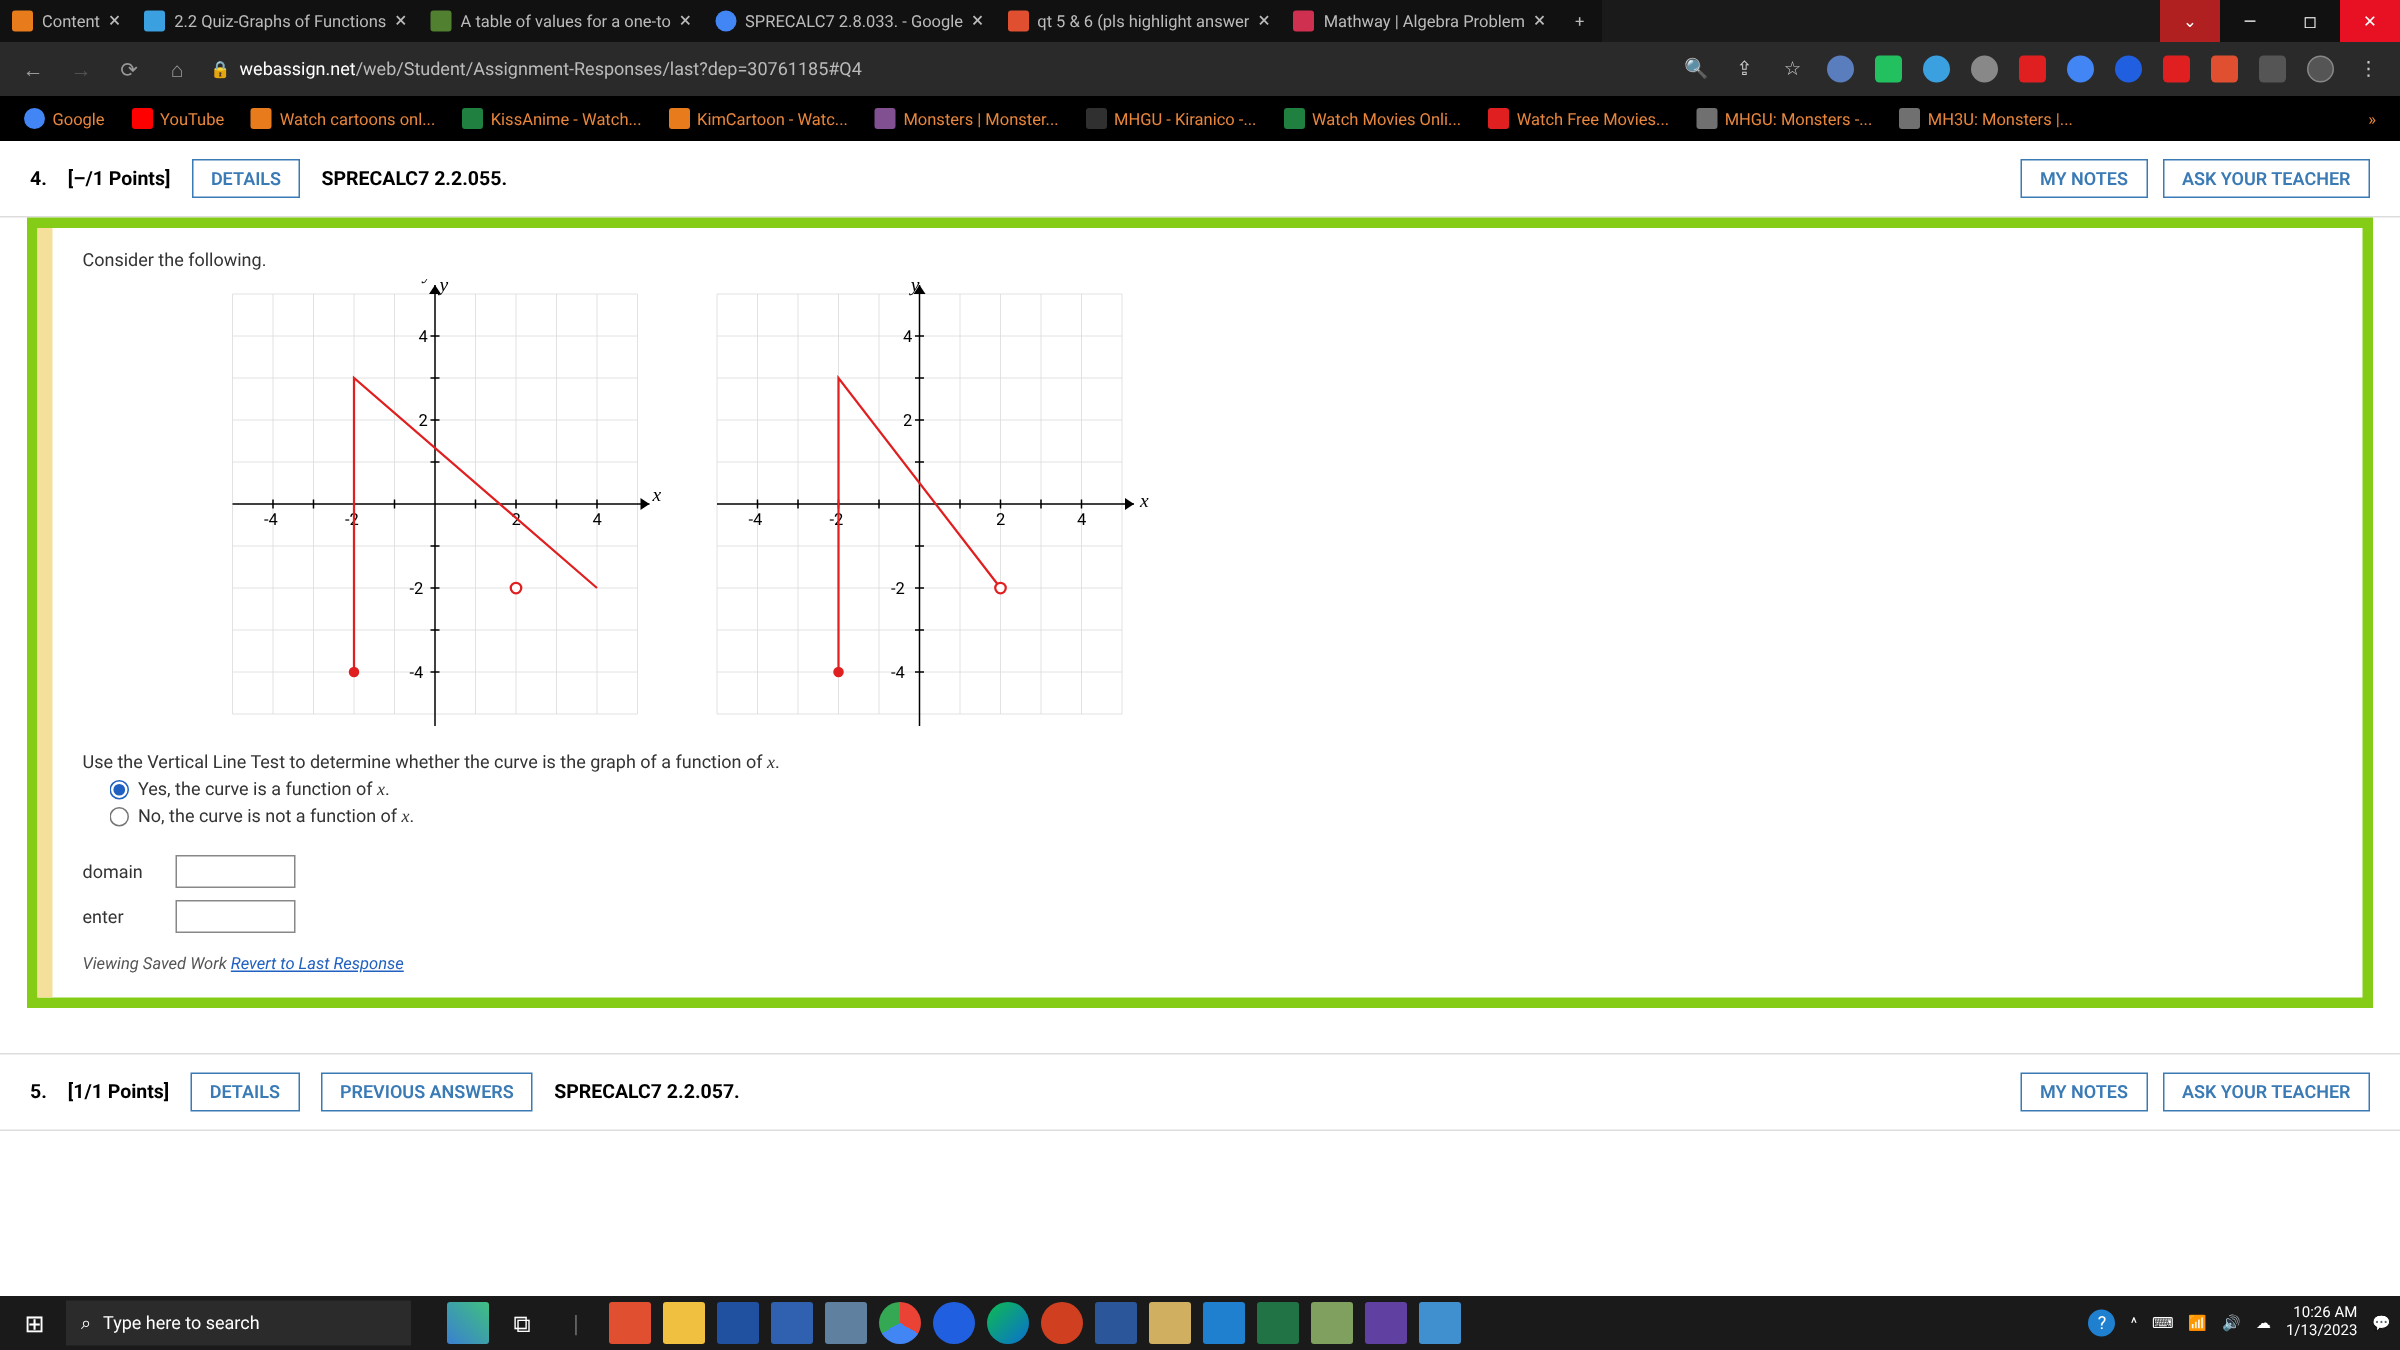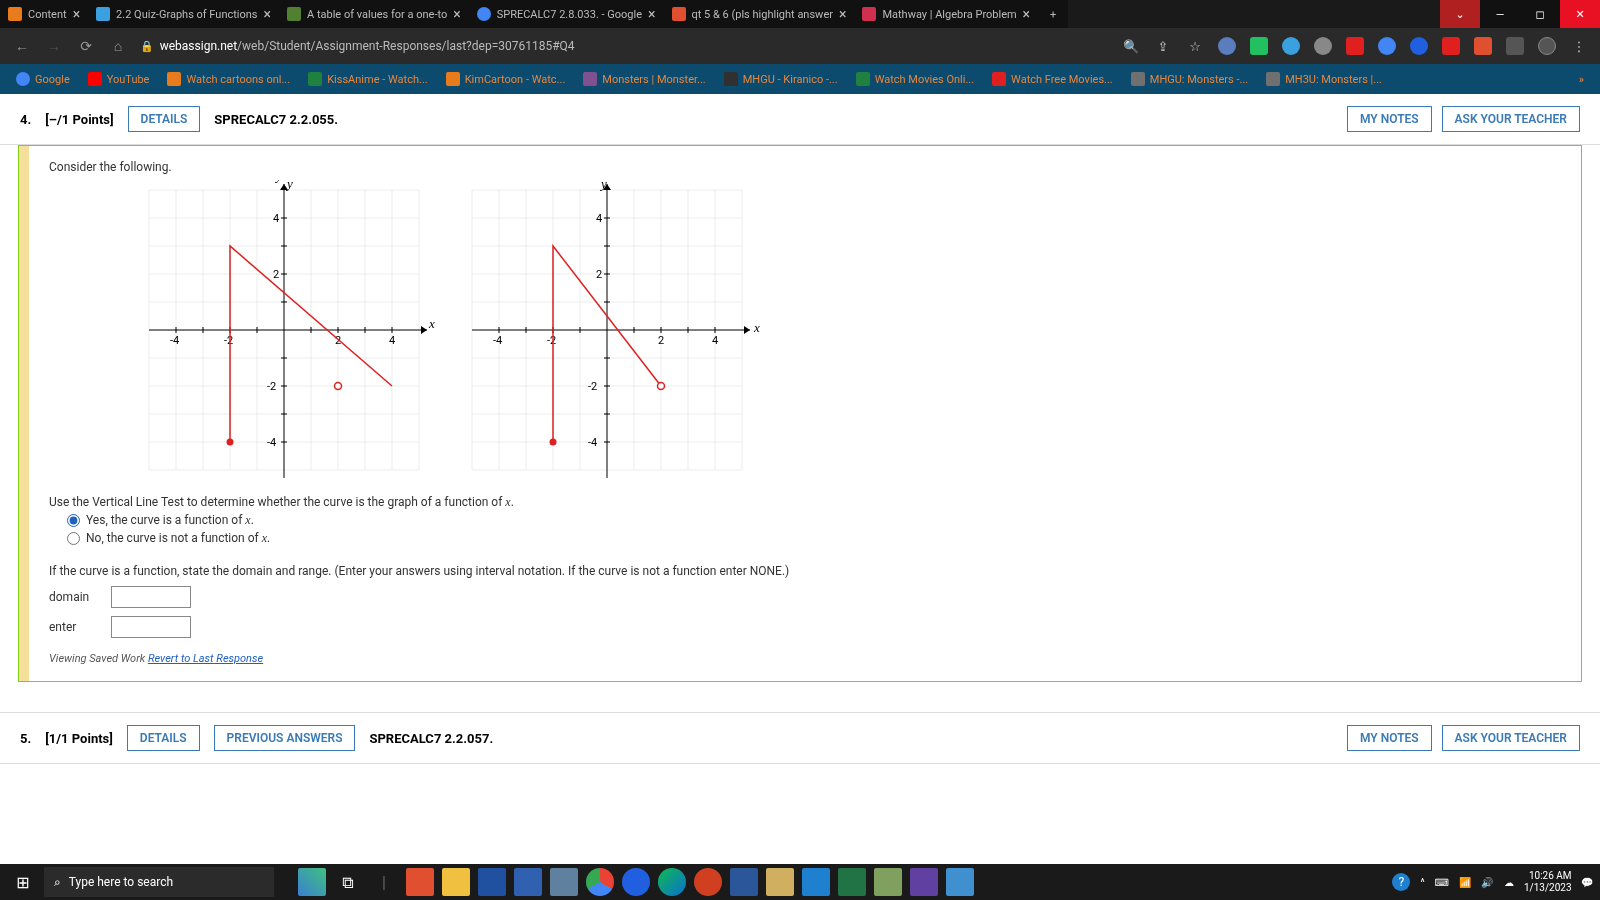--- a/index.html
+++ b/index.html
@@ -18,35 +18,35 @@
 .addrbar { height: 36px; background: #2a2a2a; display: flex; align-items: center; gap: 12px; padding: 0 12px; }
 .nav-btn { width: 20px; height: 20px; color: #999; display: flex; align-items: center; justify-content: center; font-size: 14px; }
 .url { flex: 1; color: #bbb; font-size: 12px; display: flex; align-items: center; gap: 6px; }
 .url .lock { color: #999; font-size: 11px; }
 .url .host { color: #fff; }
 .addr-icons { display: flex; gap: 14px; align-items: center; }
 .addr-icons span { width: 18px; height: 18px; display: flex; align-items: center; justify-content: center; color: #ccc; font-size: 13px; }
 .ext-icon { width: 18px; height: 18px; border-radius: 50%; }
 .avatar { width: 22px; height: 22px; border-radius: 50%; background: #555; border: 1px solid #888; }
 
-.bookmarks { height: 30px; background: #0c4a6e; display: flex; align-items: center; gap: 18px; padding: 0 16px; }
+.bookmarks { height: 30px; background: #000000; display: flex; align-items: center; gap: 18px; padding: 0 16px; }
 .bm { display: flex; align-items: center; gap: 5px; font-size: 11px; color: #e8863c; white-space: nowrap; }
 .bm .bicon { width: 14px; height: 14px; border-radius: 2px; }
 .bm-more { margin-left: auto; color: #e8863c; }
 
 .content { height: calc(100% - 28px - 36px - 30px - 36px); overflow: auto; background: #fff; }
 
 .qhdr { display: flex; align-items: center; gap: 14px; padding: 12px 20px; font-size: 13px; border-bottom: 1px solid #ddd; }
 .qnum { font-weight: bold; }
 .pts { font-weight: bold; }
 .btn-outline { border: 1px solid #3a7ab5; color: #3a7ab5; padding: 5px 12px; font-size: 12px; font-weight: 600; background: #fff; cursor: pointer; }
 .qref { font-weight: bold; }
 .hdr-right { margin-left: auto; display: flex; gap: 10px; }
 
-.qbody { display: flex; margin: 0 18px; border: 1px solid #84cc16; }
+.qbody { display: flex; margin: 0 18px; border: 7px solid #84cc16; }
 .sidebar { width: 10px; background: #f4e09a; }
 .qinner { padding: 14px 20px; flex: 1; font-family: Verdana, sans-serif; font-size: 12px; color: #333; }
 .prompt { margin-bottom: 6px; }
 
 .graph { margin: 4px 0 12px 80px; }
 svg.chart { width: 320px; height: 300px; }
 .axis { stroke: #000; stroke-width: 1; }
 .grid { stroke: #d8d8d8; stroke-width: 0.5; }
 .curve { stroke: #e02020; stroke-width: 1.5; fill: none; }
 .tick-lbl { font-size: 11px; fill: #000; }
@@ -348,21 +348,20 @@
       <div class="radio-row">
           <input type="radio" name="vlt" checked="" style="">
           <span><span>Yes, the curve is a function of </span><span class="var">x</span>.</span>
         </div>
       <div class="radio-row">
           <input type="radio" name="vlt" style="">
           <span><span>No, the curve is not a function of </span><span class="var">x</span>.</span>
         </div>
 
       <div class="dr-block">
-        <div>If the curve is a function, state the domain and range. (Enter your answers using interval notation. If the curve is not a function enter NONE.)</div>
         <div class="dr-row">
             <label>domain</label>
             <input type="text" style="">
           </div>
         <div class="dr-row">
             <label>enter</label>
             <input type="text" style="">
           </div>
       </div>
 

